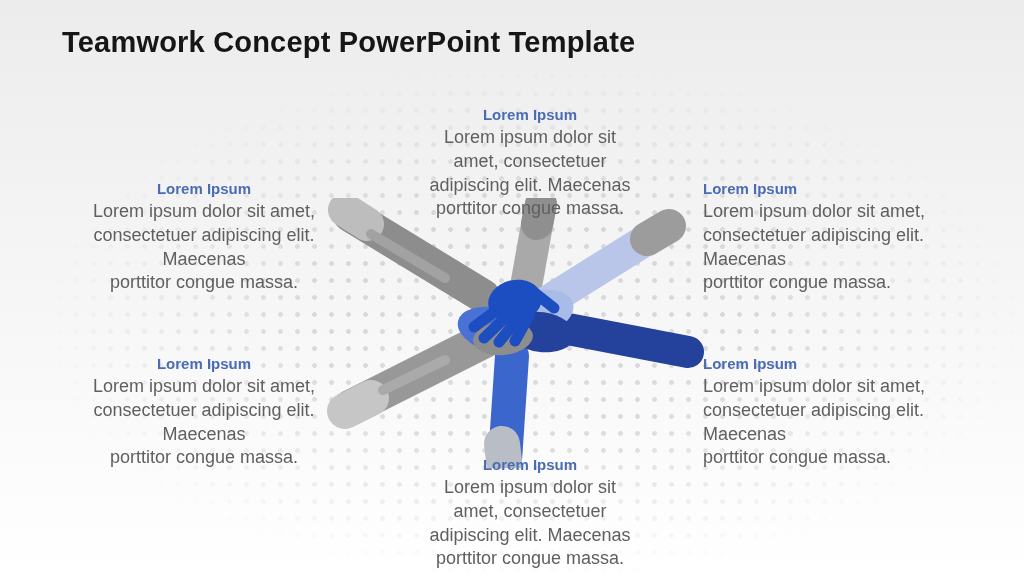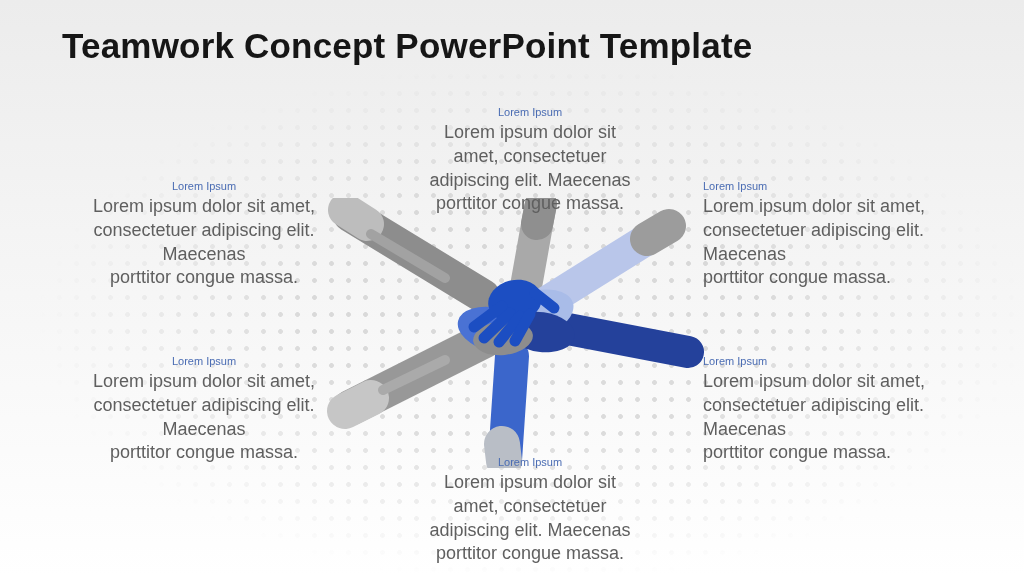--- a/index.html
+++ b/index.html
@@ -16,26 +16,26 @@
   .dots{
     position:absolute;inset:0;
     background-image:radial-gradient(circle, rgba(150,150,150,0.30) 2.1px, transparent 2.6px);
     background-size:17px 17px;
     -webkit-mask-image:radial-gradient(ellipse 62% 58% at 52% 56%, #000 35%, transparent 78%);
     mask-image:radial-gradient(ellipse 62% 58% at 52% 56%, #000 35%, transparent 78%);
     pointer-events:none;
   }
   .title{
     position:absolute;left:62px;top:26px;margin:0;
-    font-size:35px;font-weight:600;letter-spacing:.2px;
+    font-size:29px;font-weight:600;letter-spacing:.2px;
     color:var(--title-color,#161616);
   }
   .block{position:absolute;}
   .block .heading{
-    font-size:11px;font-weight:400;
+    font-size:15px;font-weight:700;
     color:var(--heading-color,#4a6cb3);
     margin-bottom:3px;
   }
   .block .body{
     font-size:18px;line-height:1.32;
     color:var(--body-color,#5f5f5f);
     white-space:pre-line;
   }
   .block.centered{text-align:center;}
   .block.lefted{text-align:left;}

